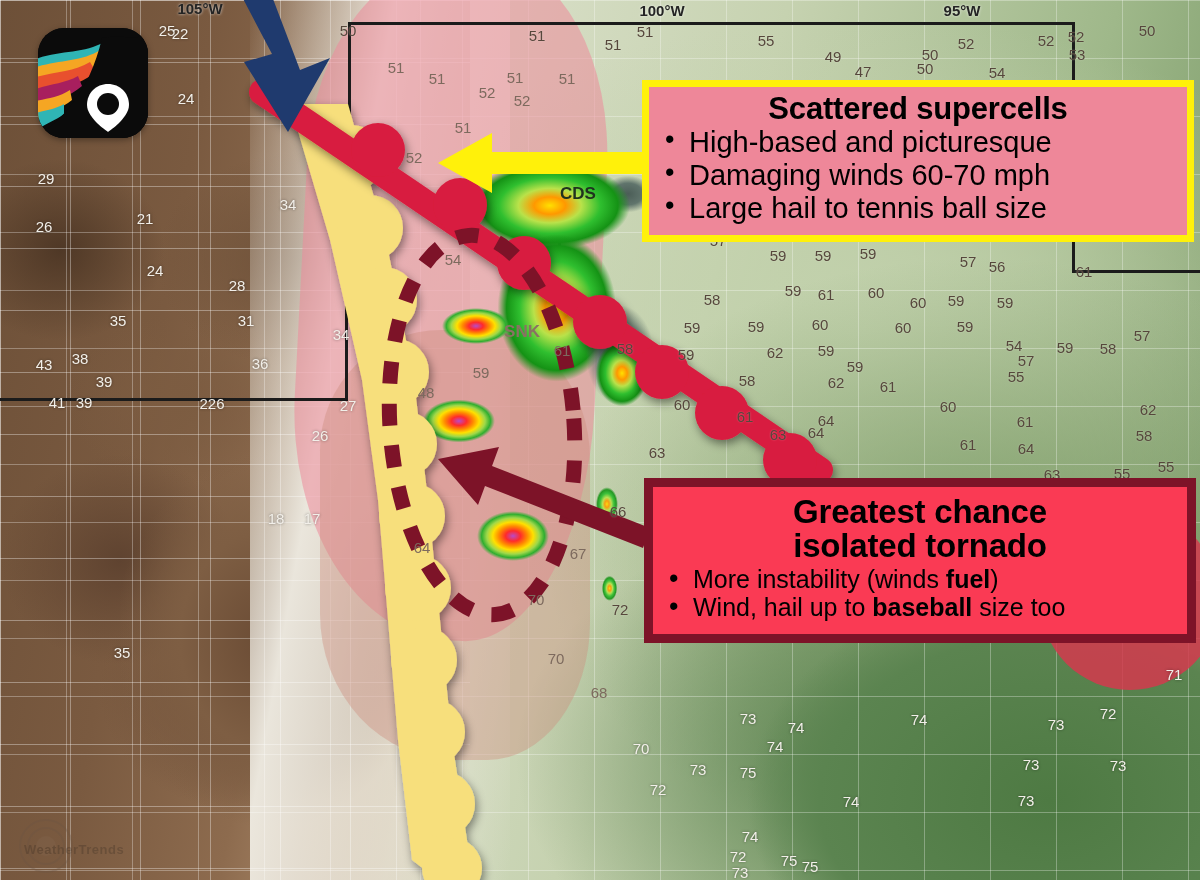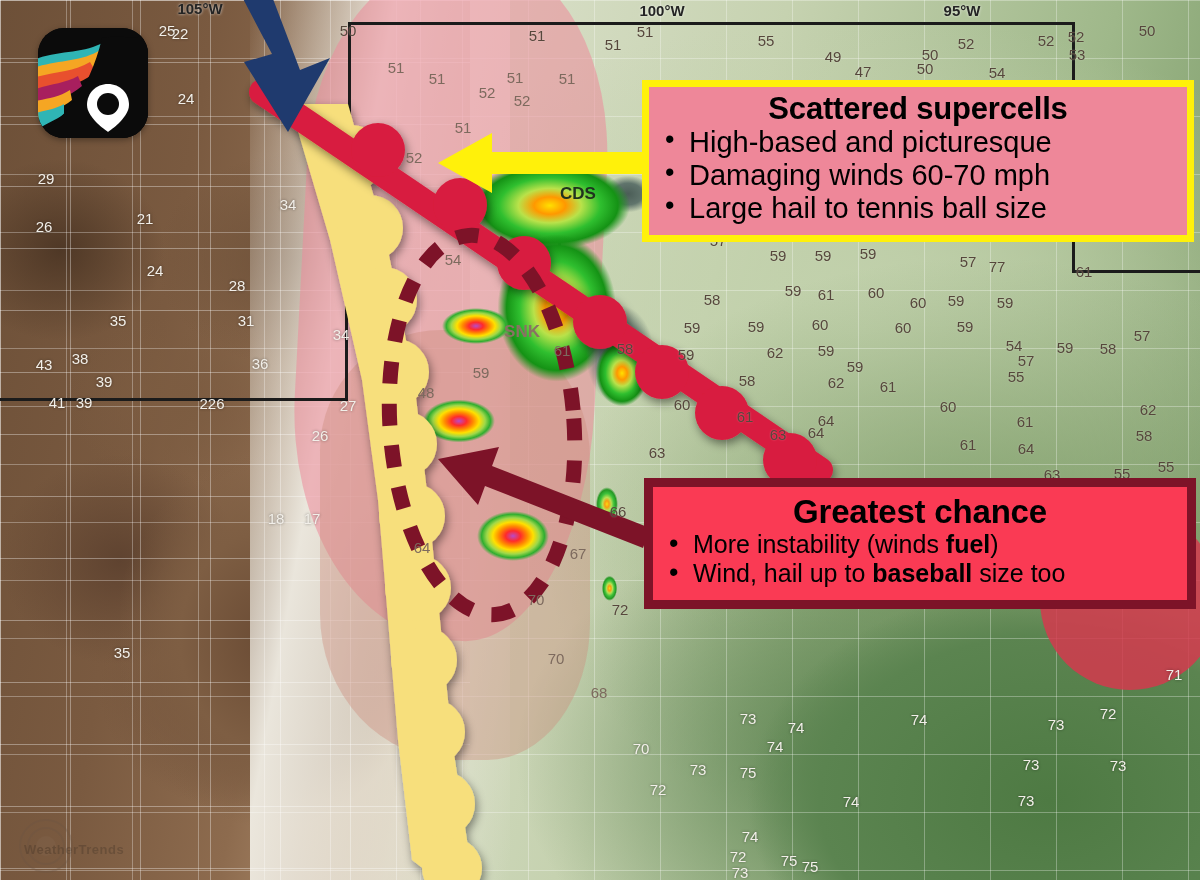--- a/index.html
+++ b/index.html
@@ -370,21 +370,21 @@
       <div class="obs muted" style="left: 453px; top: 259px;">54</div>
       <div class="obs dkm" style="left: 1120px; top: 126px;">57</div>
       <div class="obs dkm" style="left: 1117px; top: 182px;">2</div>
       <div class="obs dkm" style="left: 1150px; top: 200px;">55</div>
       <div class="obs dkm" style="left: 1132px; top: 218px;">57</div>
       <div class="obs dkm" style="left: 718px; top: 240px;">57</div>
       <div class="obs dkm" style="left: 778px; top: 255px;">59</div>
       <div class="obs dkm" style="left: 823px; top: 255px;">59</div>
       <div class="obs dkm" style="left: 868px; top: 253px;">59</div>
       <div class="obs dkm" style="left: 968px; top: 261px;">57</div>
-      <div class="obs dkm" style="left: 997px; top: 266px;">77</div>
+      <div class="obs dkm" style="left: 997px; top: 266px;">56</div>
       <div class="obs dkm" style="left: 1084px; top: 271px;">61</div>
       <div class="obs dkm" style="left: 712px; top: 299px;">58</div>
       <div class="obs dkm" style="left: 793px; top: 290px;">59</div>
       <div class="obs dkm" style="left: 826px; top: 294px;">61</div>
       <div class="obs dkm" style="left: 876px; top: 292px;">60</div>
       <div class="obs dkm" style="left: 918px; top: 302px;">60</div>
       <div class="obs dkm" style="left: 956px; top: 300px;">59</div>
       <div class="obs dkm" style="left: 1005px; top: 302px;">59</div>
       <div class="obs dkm" style="left: 820px; top: 324px;">60</div>
       <div class="obs dkm" style="left: 692px; top: 327px;">59</div>
@@ -468,20 +468,21 @@
     <ul class="bullets">
       <li>High-based and picturesque</li>
       <li>Damaging winds 60-70 mph</li>
       <li>Large hail to tennis ball size</li>
     </ul>
   </div>
 
   <div class="callout callout-red">
     <h2>
       <span>Greatest chance</span><br>
+      <span>isolated tornado</span>
     </h2>
     <ul class="bullets">
       <li>
         <span>More instability (winds </span><b>fuel</b><span>)</span>
       </li>
       <li>
         <span>Wind, hail up to </span><b>baseball</b><span> size too</span>
       </li>
     </ul>
   </div>

